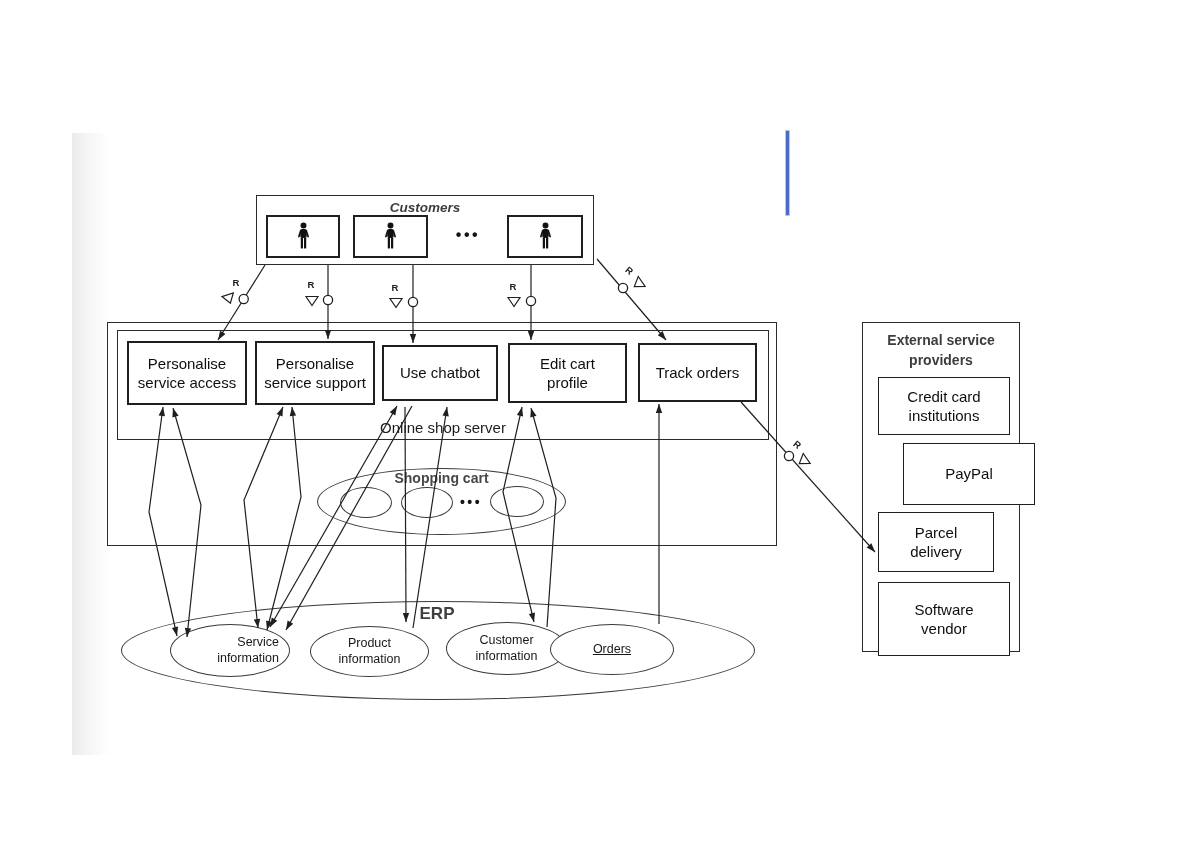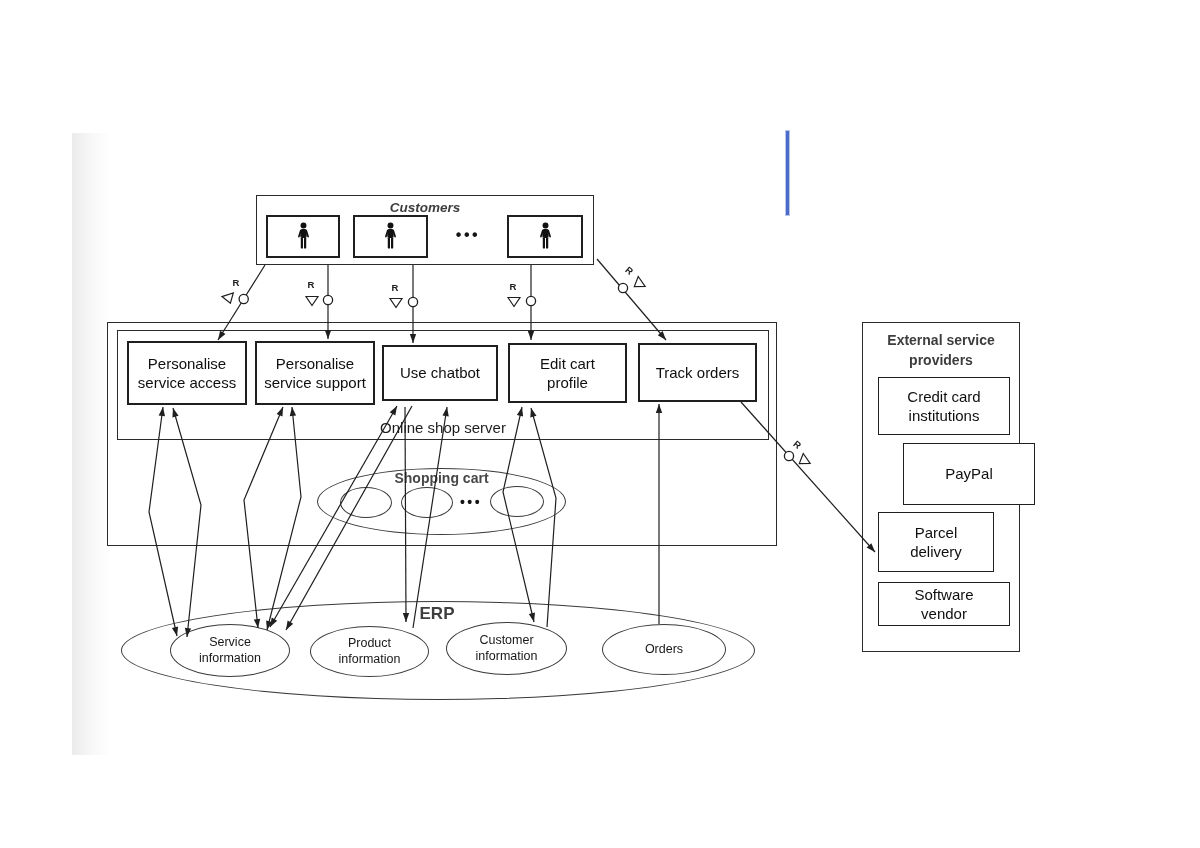--- a/index.html
+++ b/index.html
@@ -82,31 +82,31 @@
 
   <div class="abs bigellipse" style="left:317px;top:468px;width:249px;height:67px;"></div>
   <div class="abs grouplabel" style="left:317px;top:470px;width:249px;font-size:14px;color:#474747;">Shopping cart</div>
   <div class="abs ellipse" style="left:340px;top:487px;width:52px;height:31px;"></div>
   <div class="abs ellipse" style="left:401px;top:487px;width:52px;height:31px;"></div>
   <div class="abs dots" style="left:453px;top:494px;width:36px;font-size:14px;">•••</div>
   <div class="abs ellipse" style="left:490px;top:486px;width:54px;height:31px;"></div>
 
   <div class="abs bigellipse" style="left:121px;top:601px;width:634px;height:99px;"></div>
   <div class="abs grouplabel" style="left:397px;top:604px;width:80px;font-size:17px;color:#3f3f3f;">ERP</div>
-  <div class="abs ellipse" style="left:170px;top:624px;width:120px;height:53px;padding:2px 10px;">Service information</div>
+  <div class="abs ellipse" style="left:170px;top:624px;width:120px;height:53px;padding:2px 10px;text-align:right;">Service information</div>
   <div class="abs ellipse" style="left:310px;top:626px;width:119px;height:51px;padding:2px 10px;">Product information</div>
   <div class="abs ellipse" style="left:446px;top:622px;width:121px;height:53px;padding:2px 10px;">Customer information</div>
-  <div class="abs ellipse" style="left:602px;top:624px;width:124px;height:51px;">Orders</div>
+  <div class="abs ellipse" style="left:550px;top:624px;width:124px;height:51px;text-decoration:underline;">Orders</div>
 
   <div class="abs" style="left:862px;top:322px;width:158px;height:330px;border:1.6px solid #2b2b2b;"></div>
   <div class="abs grouplabel" style="left:866px;top:331px;width:150px;font-size:14px;line-height:1.4;">External service providers</div>
   <div class="abs box" style="left:878px;top:377px;width:132px;height:58px;padding:2px 8px;border-width:1.8px;">Credit card institutions</div>
   <div class="abs box" style="left:878px;top:443px;width:132px;height:62px;border-width:1.8px;margin-left:25px;">PayPal</div>
   <div class="abs box" style="left:878px;top:512px;width:116px;height:60px;padding:2px 14px;border-width:1.8px;">Parcel delivery</div>
-  <div class="abs box" style="left:878px;top:582px;width:132px;height:44px;padding:2px 14px;border-width:1.8px;">Software vendor</div>
+  <div class="abs box" style="left:878px;top:582px;width:132px;height:74px;padding:2px 14px;border-width:1.8px;">Software vendor</div>
 
   <svg class="overlay" width="1200" height="848">
     <g stroke="#1f1f1f" stroke-width="1.2" fill="none">
 
       <g>
         <line x1="265" y1="265" x2="218" y2="340"></line>
       </g>
       <g>
         <line x1="328" y1="265" x2="328" y2="339"></line>
       </g>

